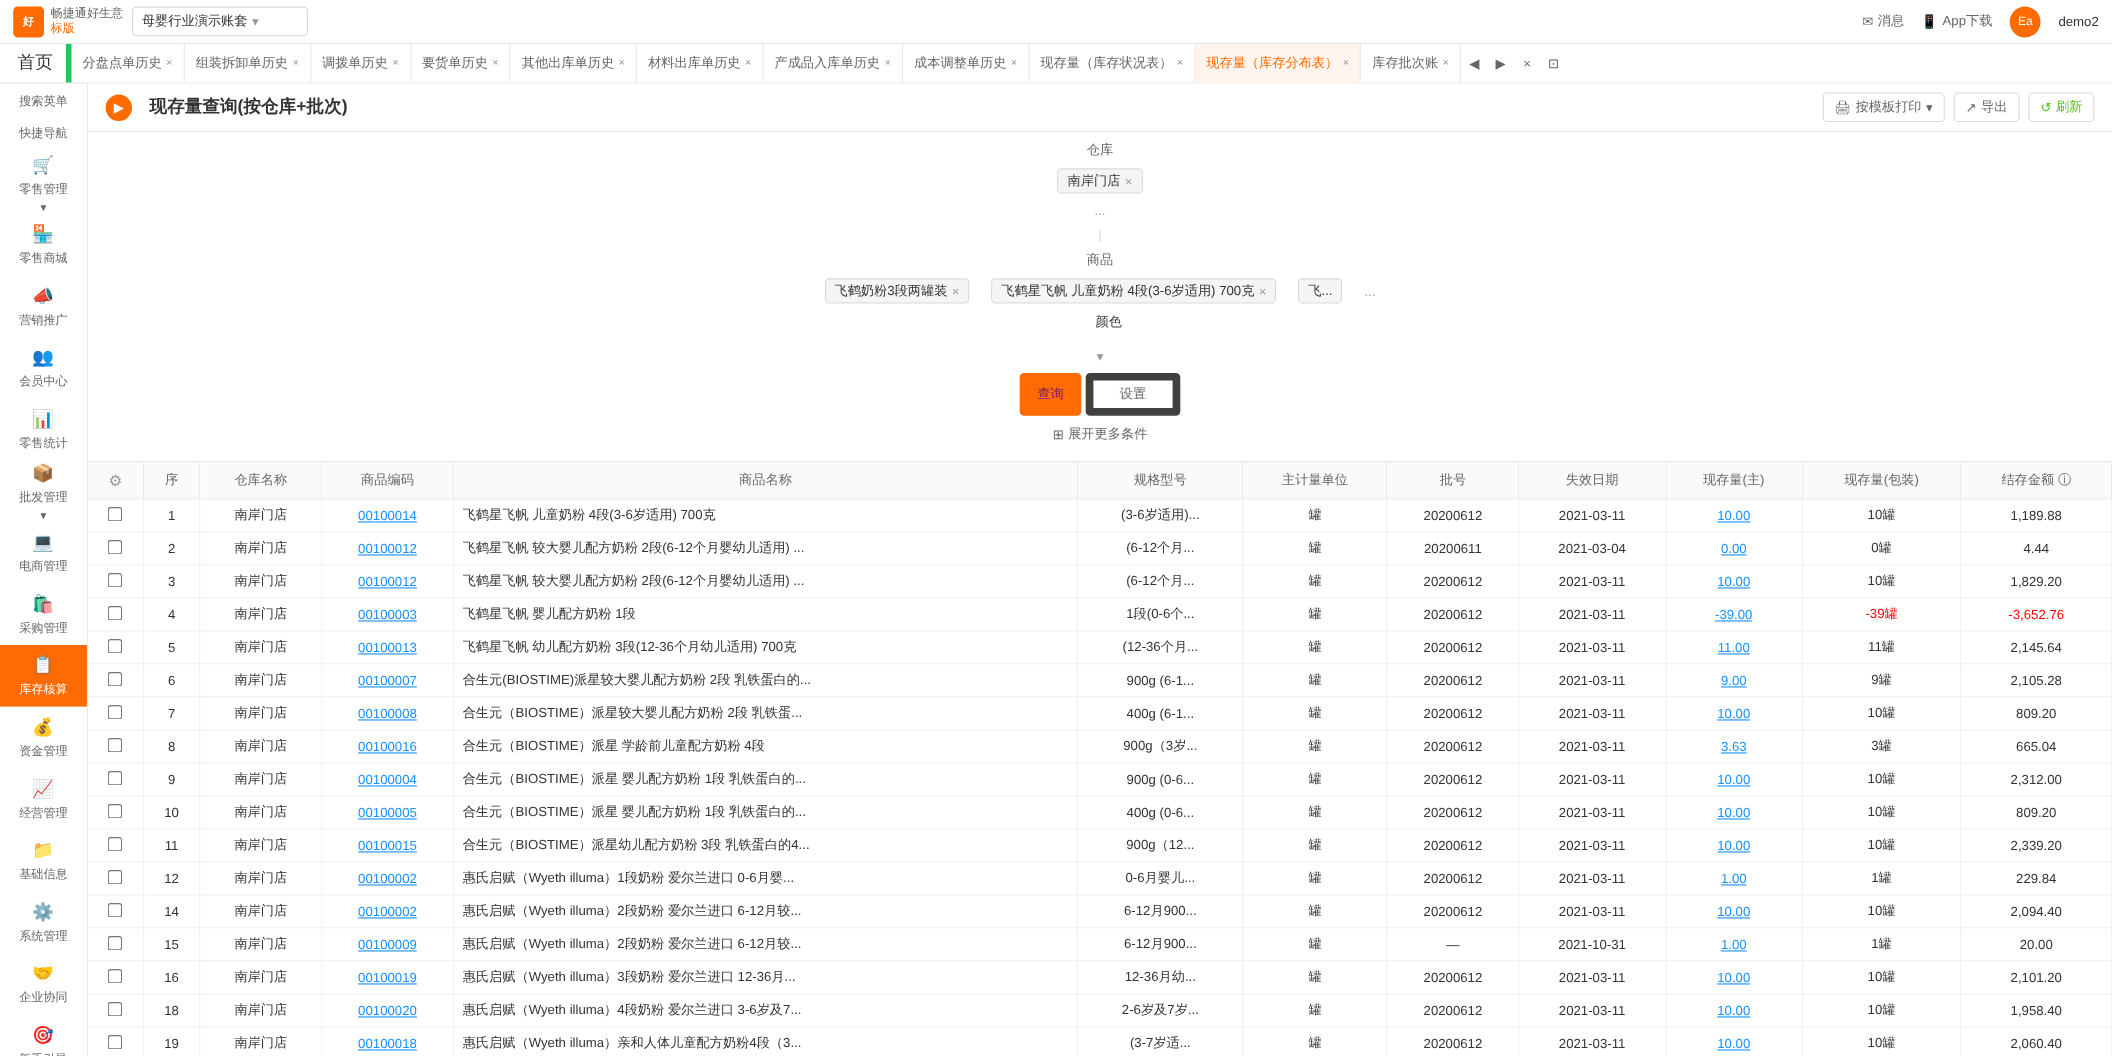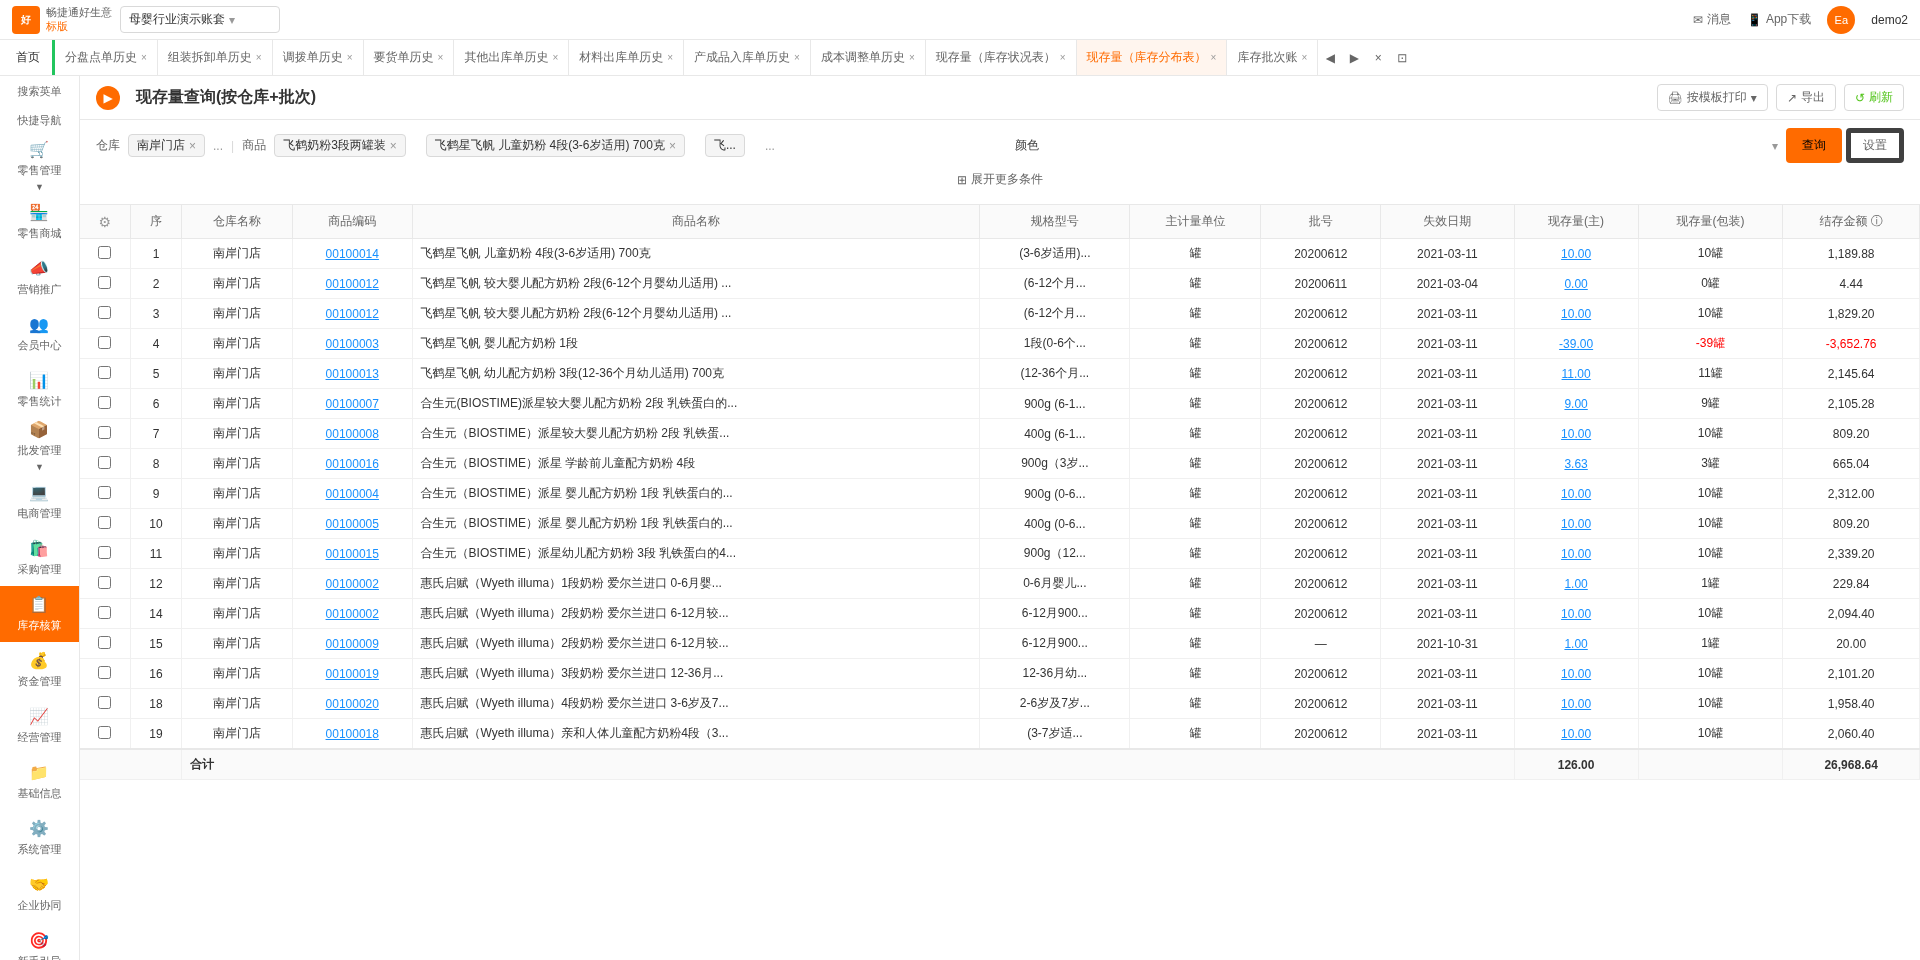--- a/index.html
+++ b/index.html
@@ -72,22 +72,22 @@
     }
     .tab-item .close-btn {
       font-size: 10px; color: #999; cursor: pointer;
     }
     .tab-nav-btn {
       width: 24px; height: 24px;
       display: flex; align-items: center; justify-content: center;
       cursor: pointer; color: #666;
     }
     .tab-home {
-      padding: 0 12px; color: #333; font-size: 12px; cursor: pointer;
-      border-right: 3px solid #22c55e; height: 36px;
+      padding: 0 12px; color: #333; font-size: 16px; cursor: pointer;
+      border-right: 5px solid #22c55e; height: 36px;
       display: flex; align-items: center;
     }
 
     
     .main-layout {
       display: flex;
       height: calc(100vh - 76px);
     }
 
     
@@ -151,20 +151,21 @@
 
     
     .filter-area {
       background: #fff;
       padding: 8px 16px;
       border-bottom: 1px solid #e8e8e8;
     }
     .filter-row {
       display: flex; align-items: center; gap: 8px;
       flex-wrap: wrap;
+      flex-direction: column;
     }
     .filter-label { font-size: 12px; color: #666; white-space: nowrap; }
     .filter-tag {
       display: flex; align-items: center; gap: 4px;
       background: #f5f5f5; border: 1px solid #d9d9d9;
       border-radius: 4px; padding: 2px 8px;
       font-size: 12px; color: #333;
     }
     .filter-tag .remove { cursor: pointer; color: #999; }
     .filter-more { color: #999; cursor: pointer; }
@@ -173,28 +174,28 @@
       display: flex; align-items: center; gap: 20px; flex: 1;
     }
     .filter-color-label { font-size: 12px; color: #404040; margin-left: 16px; }
     .filter-expand {
       display: flex; align-items: center; gap: 4px;
       color: #666; cursor: pointer; font-size: 12px;
       padding: 4px 0;
       justify-content: center;
     }
     .btn-query {
-      background: #ff6b00; color: #000000;
+      background: #ff6b00; color: #701a75;
       border: none; border-radius: 4px;
       padding: 4px 16px; cursor: pointer; font-size: 12px;
     }
     .btn-setting {
       background: #fff; color: #666;
-      border: 5px solid #404040; border-radius: 4px;
-      padding: 4px 12px; cursor: pointer; font-size: 12px;
+      border: 7px solid #404040; border-radius: 4px;
+      padding: 4px 24px; cursor: pointer; font-size: 12px;
     }
     .expand-toggle-row {
       display: flex; justify-content: center;
       padding: 4px 0;
     }
 
     
     .table-container {
       flex: 1; overflow: auto;
       background: #fff;

